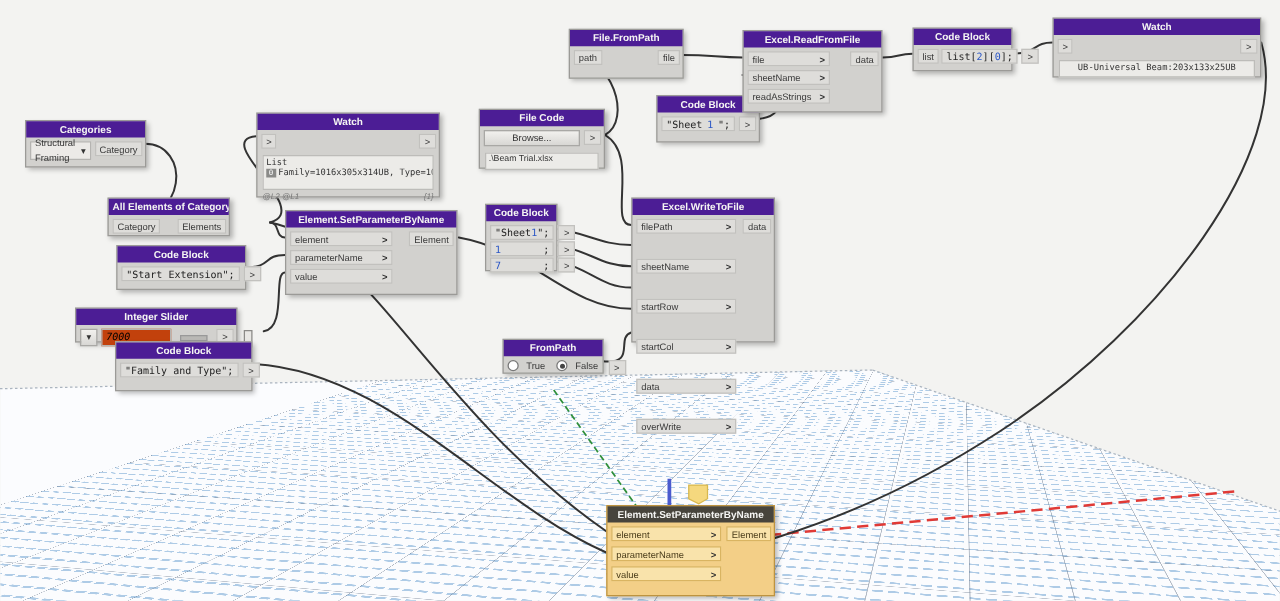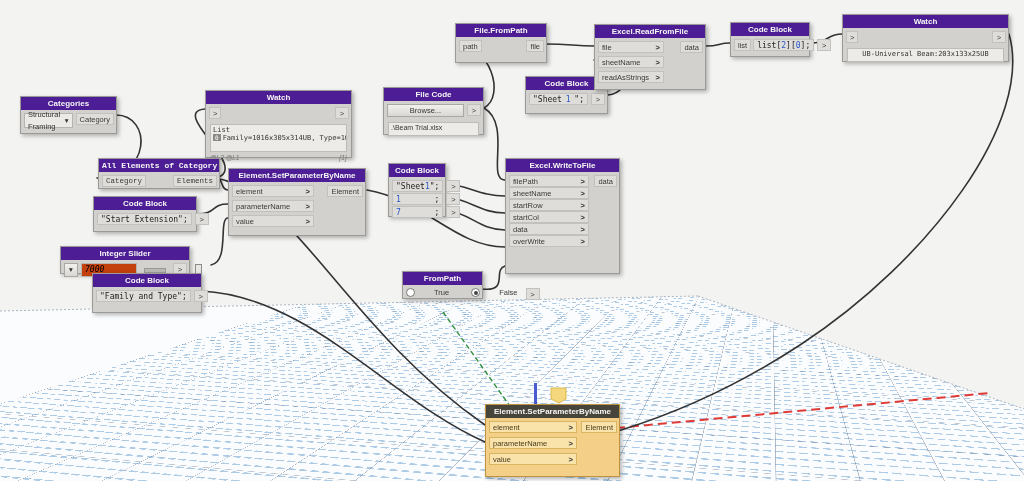--- a/index.html
+++ b/index.html
@@ -129,21 +129,21 @@
     <div class="contentbox mono" style="height:24px;">
       <div>List</div>
       <div><span class="idx">0</span><span>Family=1016x305x314UB, Type=1016x</span></div>
     </div>
     <div class="footer">
       <span>@L2 @L1</span>
       <span>{1}</span>
     </div>
   </div>
 
-  <div class="node" style="left:98px;top:158px;width:122px;height:31px;font-family:Liberation Mono, monospace;">
+  <div class="node" style="left:86px;top:158px;width:98px;height:31px;">
     <div class="title">All Elements of Category</div>
     <div class="body" style="justify-content:space-between;">
       <div class="ins" style="flex:0 0 auto;">
           <div class="ichip">Category</div>
         </div>
       <div class="outs">
           <div class="ochip">Elements</div>
         </div>
     </div>
   </div>
@@ -309,21 +309,21 @@
         <div class="ochip">&gt;</div>
         <div class="ochip">&gt;</div>
         <div class="ochip">&gt;</div>
       </div>
     </div>
   </div>
 
   <div class="node" style="left:505px;top:158px;width:115px;height:116px;">
     <div class="title">Excel.WriteToFile</div>
     <div class="body">
-      <div class="ins" style="max-width:80px;gap:0;">
+      <div class="ins" style="max-width:80px;gap:20px;">
         <div class="row">
             <span>filePath</span>
             <span class="chev">&gt;</span>
           </div>
         <div class="row">
             <span>sheetName</span>
             <span class="chev">&gt;</span>
           </div>
         <div class="row">
             <span>startRow</span>
@@ -344,21 +344,21 @@
       </div>
       <div class="outs" style="margin-left:auto;">
           <div class="ochip">data</div>
         </div>
     </div>
   </div>
 
   <div class="node" style="left:402px;top:271px;width:81px;height:28px;">
     <div class="title">FromPath</div>
     <div class="body">
-      <div class="ins" style="flex-direction:row;align-items:center;gap:17px;">
+      <div class="ins" style="flex-direction:row;align-items:center;gap:4px;">
         <span class="radio"></span>
           <span class="rlabel">True</span>
         <span class="radio on"></span>
           <span class="rlabel">False</span>
       </div>
       <div class="outs">
           <div class="ochip">&gt;</div>
         </div>
     </div>
   </div>

